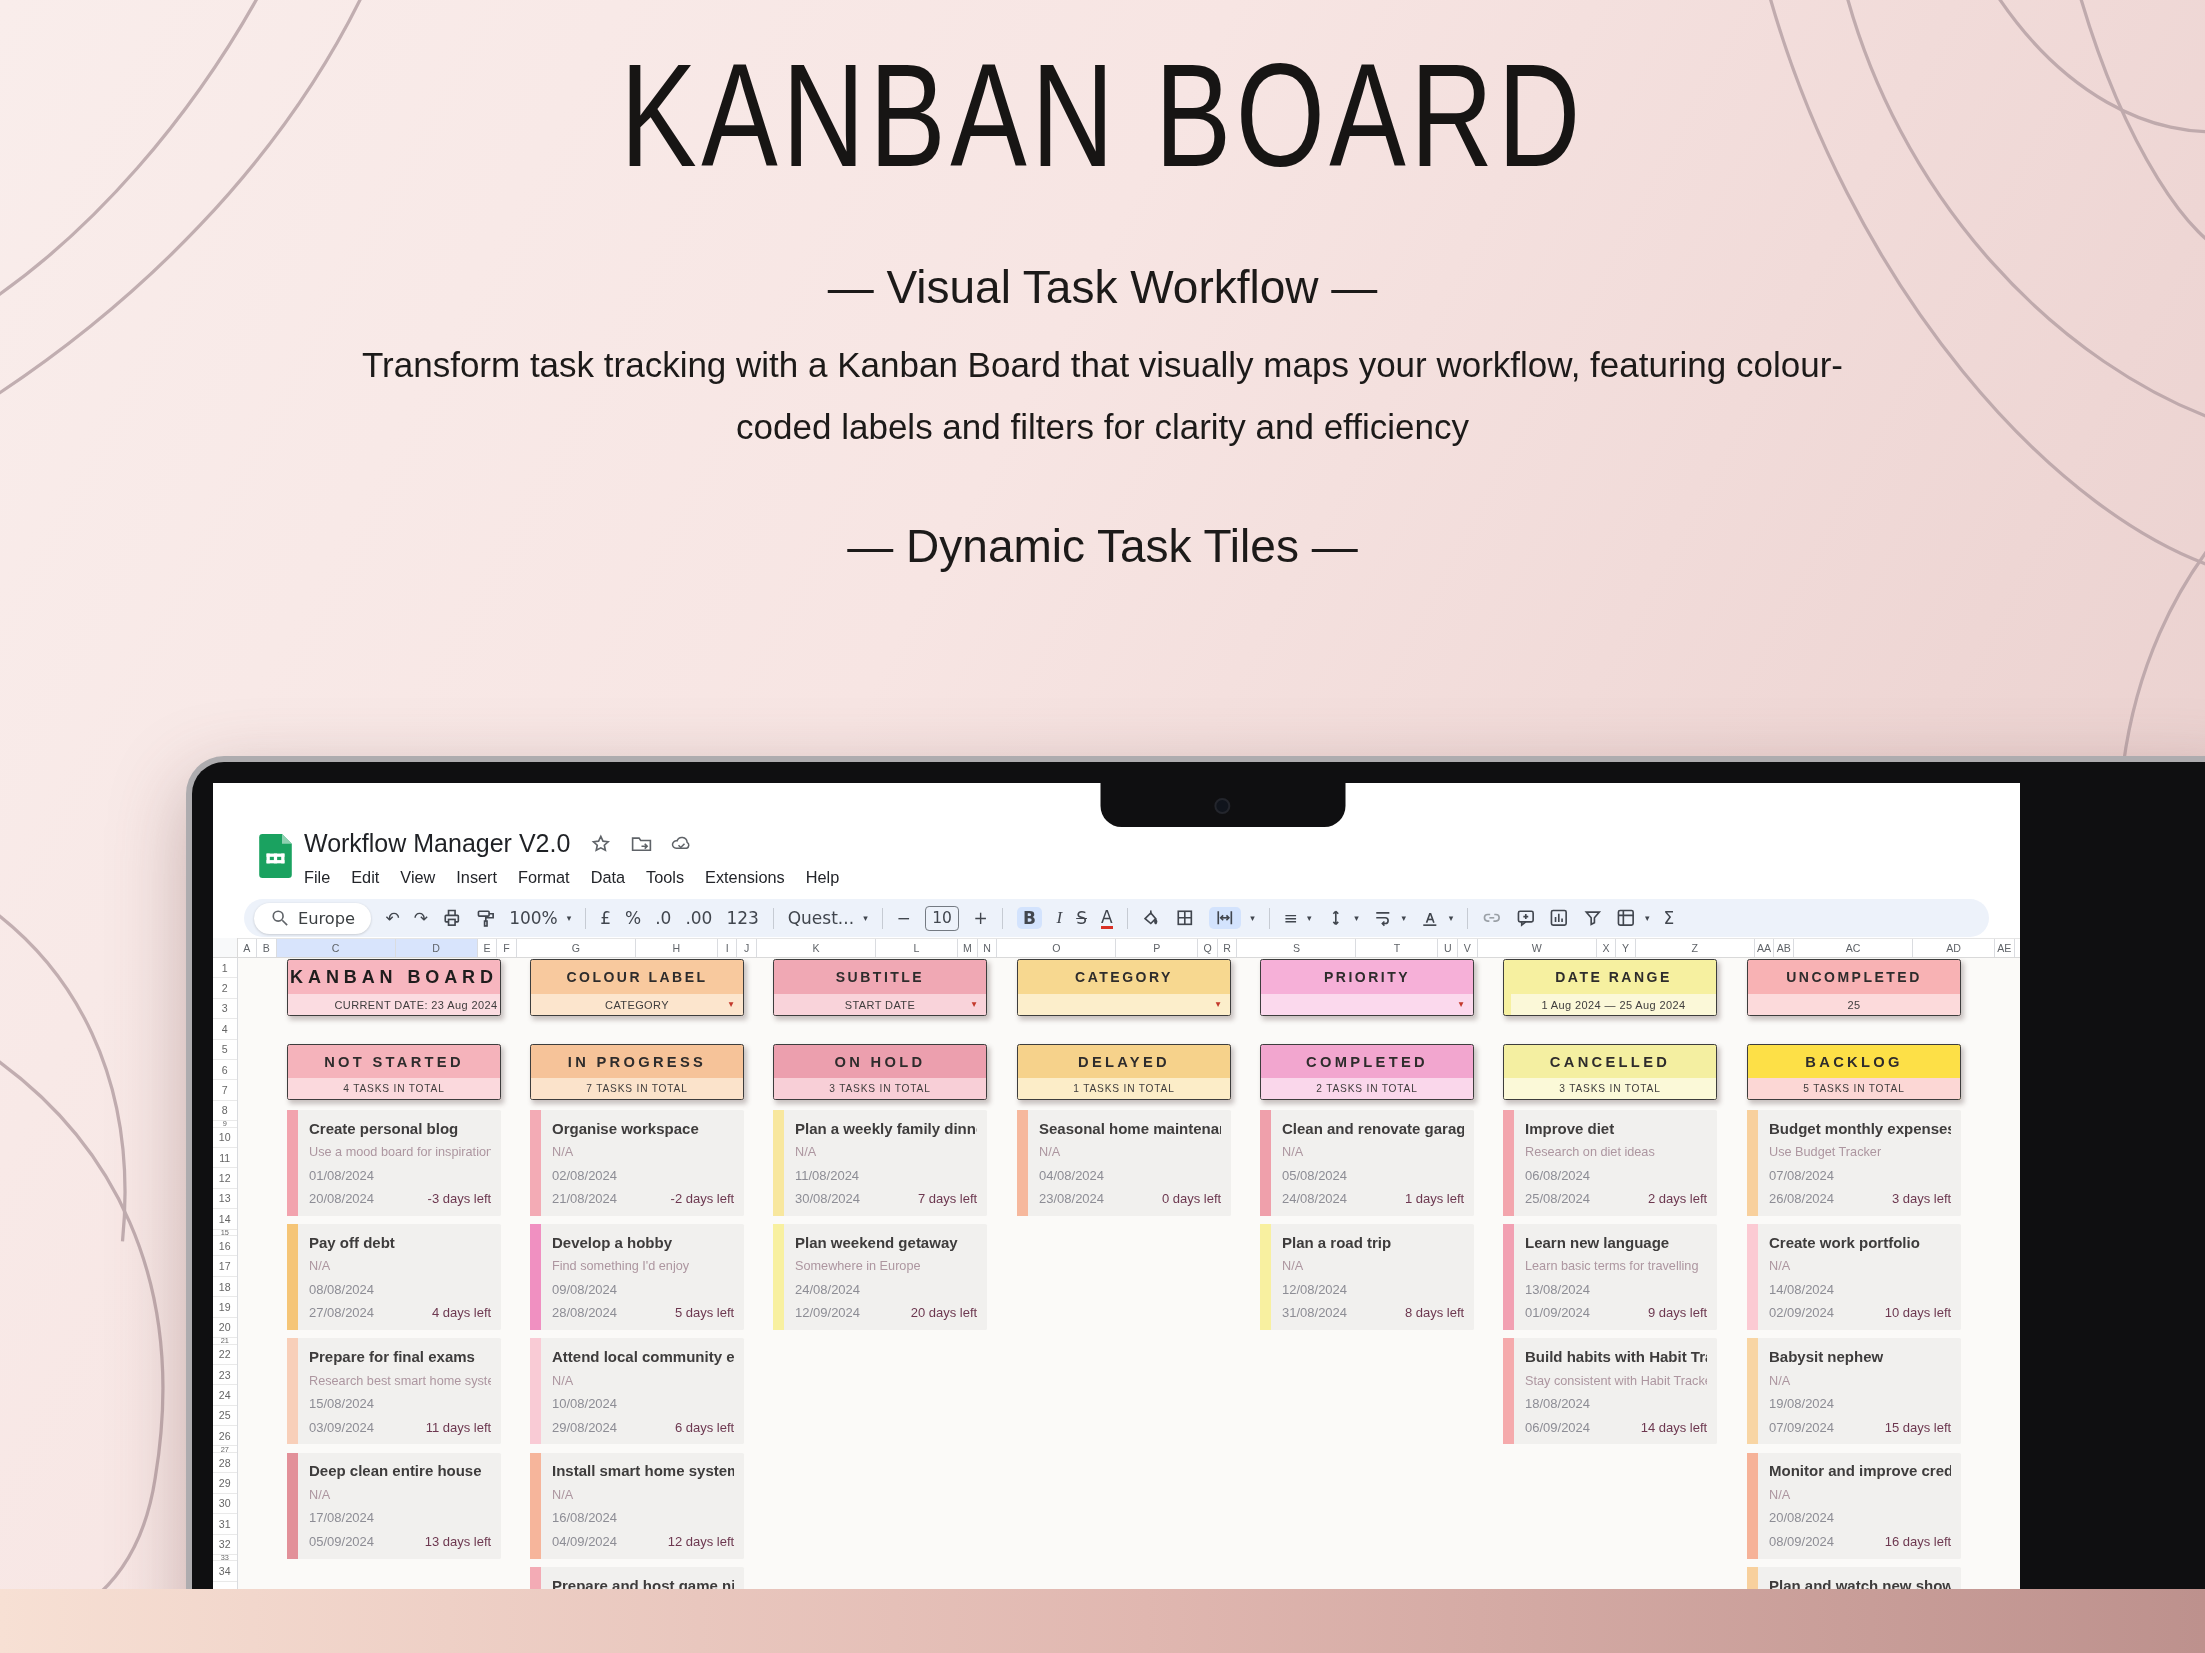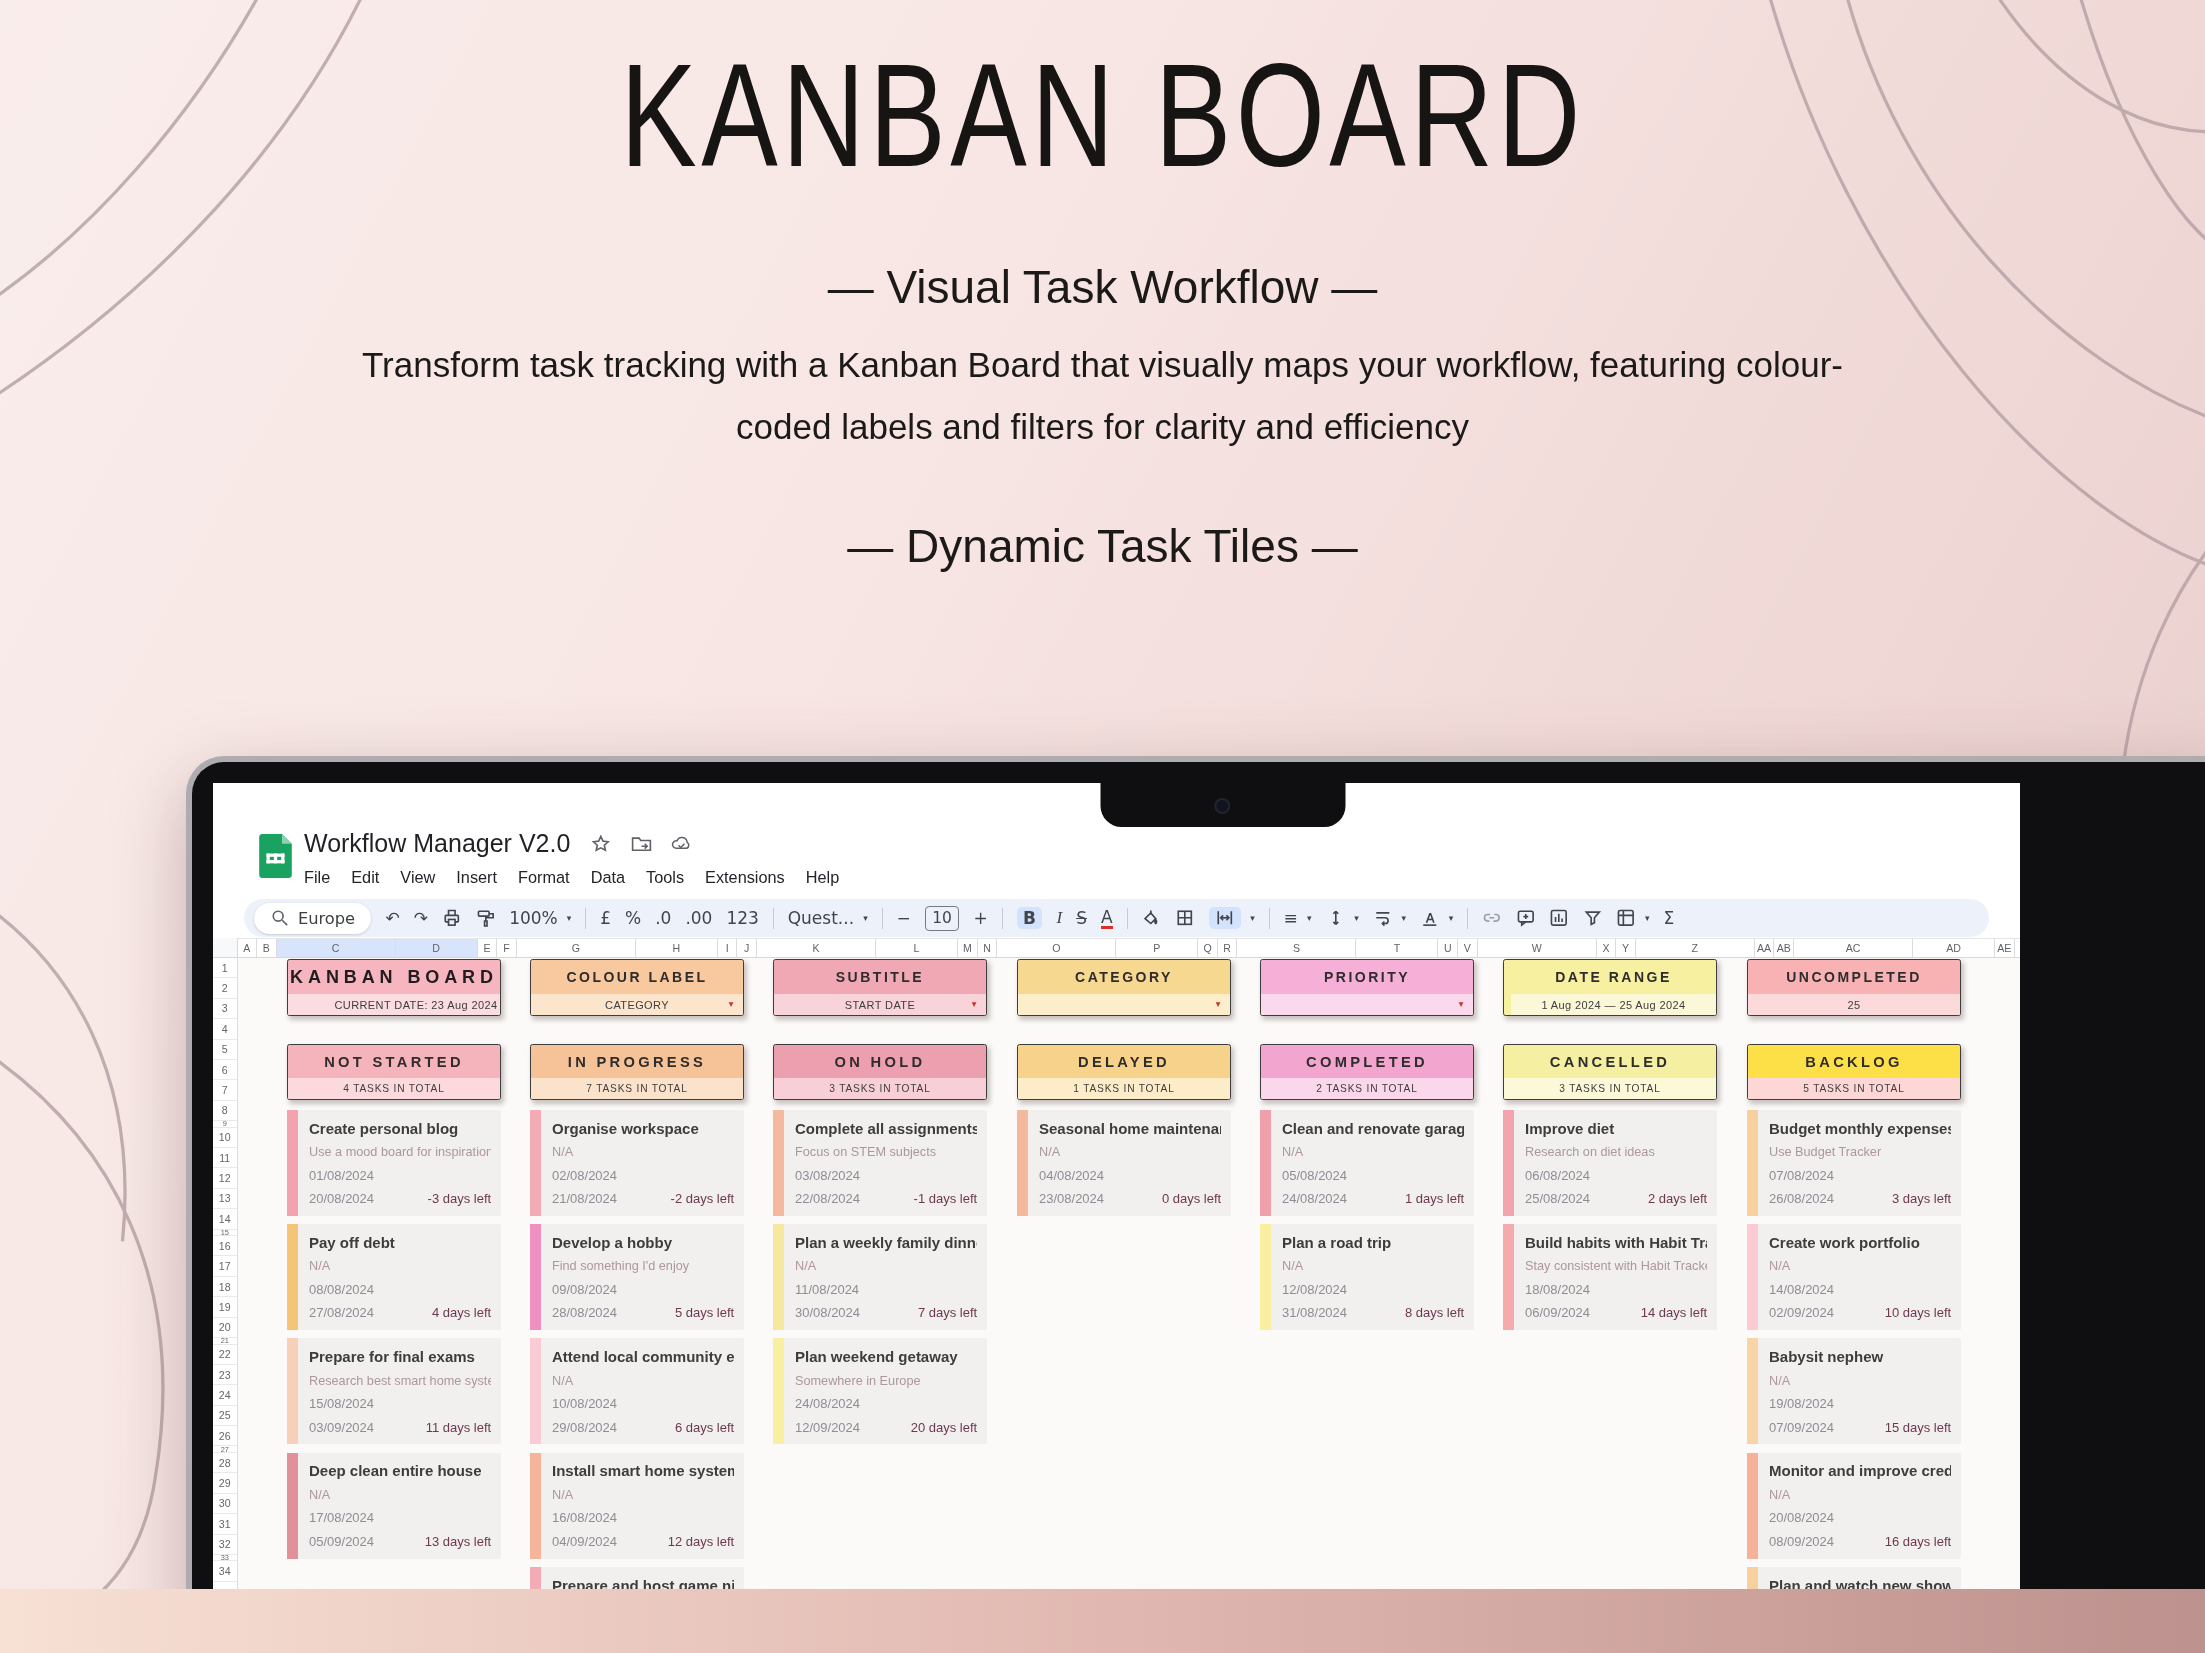--- a/index.html
+++ b/index.html
@@ -493,30 +493,20 @@
               <span class="task-days"></span>
             </div>
           </div>
         </div>
         <div class="widget kanban-head" style="left: 560px; top: 261px; background: rgb(236, 159, 174);">
           <div class="widget-title">ON HOLD</div>
           <div class="widget-sub" style="background: rgb(248, 207, 215);">3 TASKS IN TOTAL</div>
         </div>
         <div class="task-col" style="left: 560px;">
           <div class="task">
-            <span class="task-bar" style="background: rgb(246, 184, 159);"></span>
-            <div class="task-title">Complete all assignments</div>
-            <div class="task-desc">Focus on STEM subjects</div>
-            <div class="task-date">03/08/2024</div>
-            <div class="task-endrow">
-              <span class="task-end">22/08/2024</span>
-              <span class="task-days">-1 days left</span>
-            </div>
-          </div>
-          <div class="task">
             <span class="task-bar" style="background: rgb(248, 231, 158);"></span>
             <div class="task-title">Plan a weekly family dinner</div>
             <div class="task-desc">N/A</div>
             <div class="task-date">11/08/2024</div>
             <div class="task-endrow">
               <span class="task-end">30/08/2024</span>
               <span class="task-days">7 days left</span>
             </div>
           </div>
           <div class="task">
@@ -578,20 +568,30 @@
         </div>
         <div class="task-col" style="left: 1290px;">
           <div class="task">
             <span class="task-bar" style="background: rgb(243, 165, 173);"></span>
             <div class="task-title">Improve diet</div>
             <div class="task-desc">Research on diet ideas</div>
             <div class="task-date">06/08/2024</div>
             <div class="task-endrow">
               <span class="task-end">25/08/2024</span>
               <span class="task-days">2 days left</span>
+            </div>
+          </div>
+          <div class="task">
+            <span class="task-bar" style="background: rgb(242, 160, 178);"></span>
+            <div class="task-title">Learn new language</div>
+            <div class="task-desc">Learn basic terms for travelling</div>
+            <div class="task-date">13/08/2024</div>
+            <div class="task-endrow">
+              <span class="task-end">01/09/2024</span>
+              <span class="task-days">9 days left</span>
             </div>
           </div>
           <div class="task">
             <span class="task-bar" style="background: rgb(245, 170, 172);"></span>
             <div class="task-title">Build habits with Habit Tracker</div>
             <div class="task-desc">Stay consistent with Habit Tracker</div>
             <div class="task-date">18/08/2024</div>
             <div class="task-endrow">
               <span class="task-end">06/09/2024</span>
               <span class="task-days">14 days left</span>

